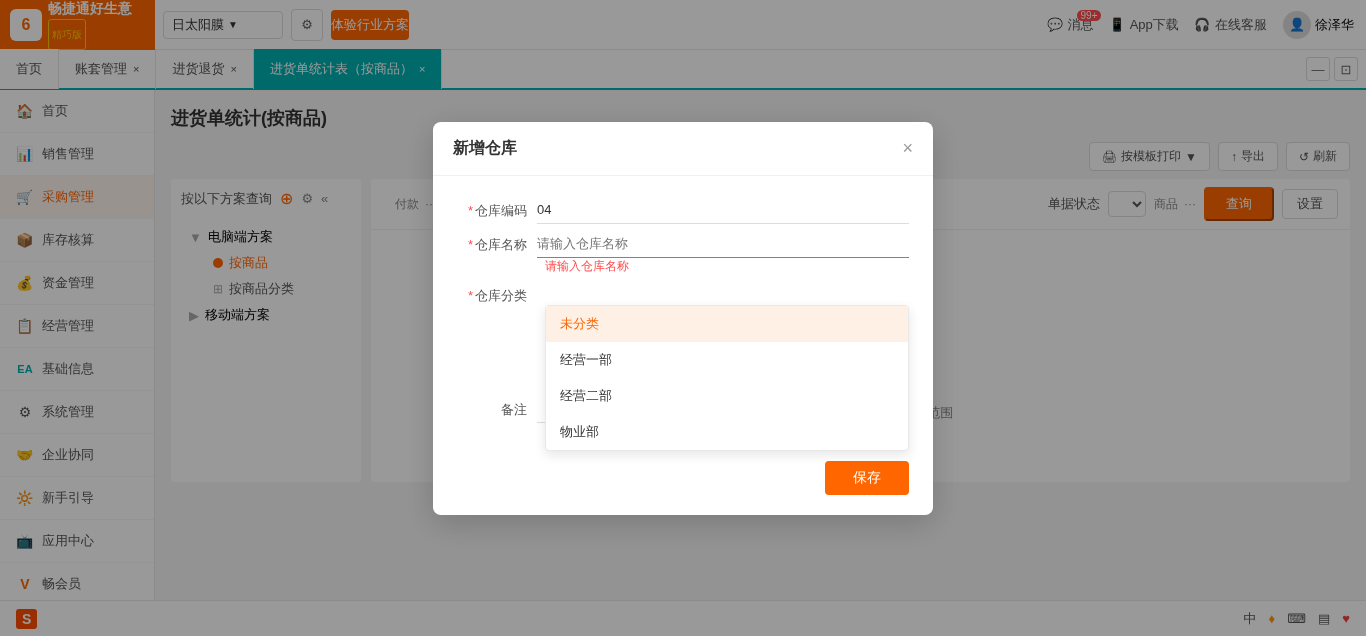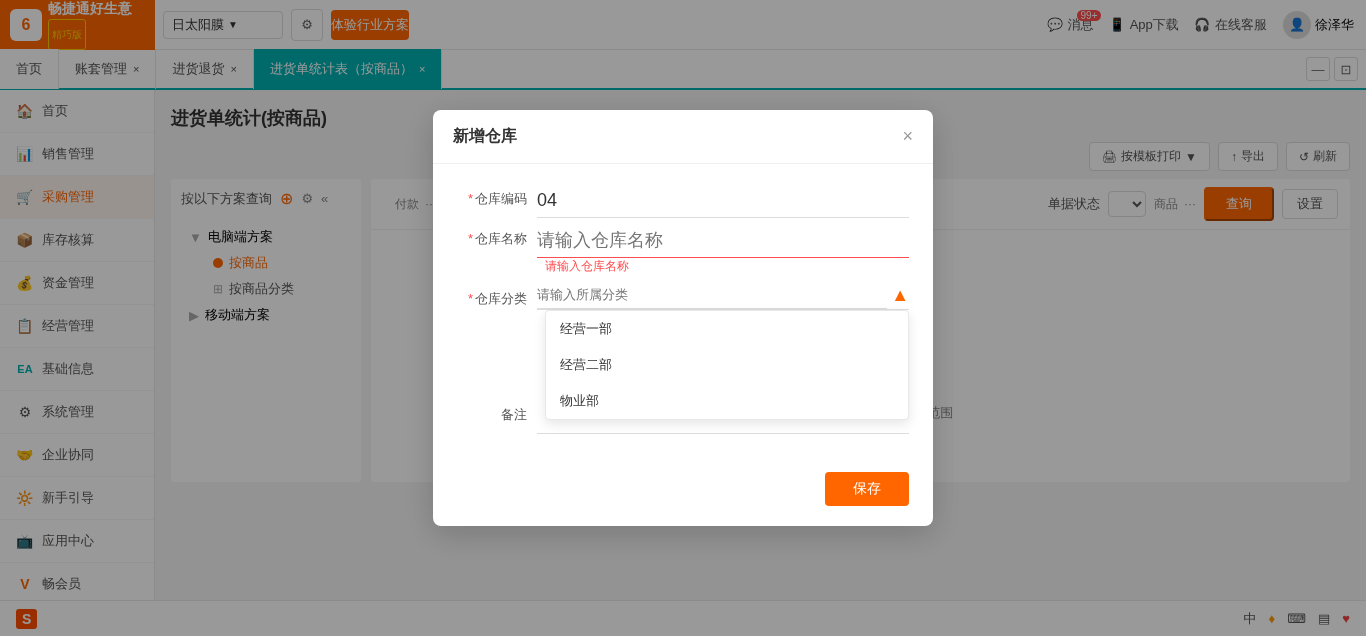--- a/index.html
+++ b/index.html
@@ -118,21 +118,21 @@
       padding: 16px 20px; border-bottom: 1px solid #f0f0f0;
     }
     .modal-title { font-size: 16px; font-weight: 600; color: #333; }
     .modal-close { cursor: pointer; color: #999; font-size: 18px; }
     .modal-body { padding: 20px 24px; }
     .form-row { display: flex; align-items: flex-start; margin-bottom: 6px; position: relative; }
     .form-label { width: 80px; min-width: 80px; text-align: right; padding-right: 10px; padding-top: 6px; font-size: 13px; color: #555; }
     .form-label.required::before { content: '*'; color: #ff4d4f; margin-right: 2px; }
     .form-input {
       flex: 1; border: none; border-bottom: 1px solid #ddd; padding: 6px 0;
-      font-size: 18px; color: #333; outline: none;
+      font-size: 13px; color: #333; outline: none;
     }
     .form-input.error-border { border-bottom: 1px solid #ff4d4f; }
     .error-msg { color: #ff4d4f; font-size: 12px; margin-top: 2px; }
     .form-select-row { display: flex; align-items: center; }
     .form-select-input {
       flex: 1; border: none; border-bottom: 1px solid #ddd; padding: 6px 0;
       font-size: 13px; color: #999; outline: none; background: transparent;
     }
     .select-arrow-up { color: #ff6600; font-size: 18px; cursor: pointer; padding-left: 4px; }
 
@@ -393,27 +393,24 @@
           <input class="form-input error-border" type="text" placeholder="请输入仓库名称" style="">
         </div>
         <div style="padding-left:88px;">
           <span class="error-msg">请输入仓库名称</span>
         </div>
       </div>
 
       <div class="form-row" style="flex-direction:column;position:relative;">
         <div style="display:flex;align-items:center;width:100%;">
           <span class="form-label required">仓库分类</span>
-          <div class="form-select-row" style="flex:1;border-bottom:1px solid #ddd;">
-            <input class="form-select-input" type="text" placeholder="请输入所属分类" style="">
-            <span class="select-arrow-up">▲</span>
-          </div>
         </div>
 
         <div class="dropdown-list">
+          <div class="dropdown-item selected">未分类</div>
           <div class="dropdown-item">经营一部</div>
           <div class="dropdown-item">经营二部</div>
           <div class="dropdown-item">物业部</div>
         </div>
       </div>
 
       <div class="form-row" style="margin-top:90px;">
         <span class="form-label">备注</span>
         <input class="form-input" type="text" style="">
       </div>

